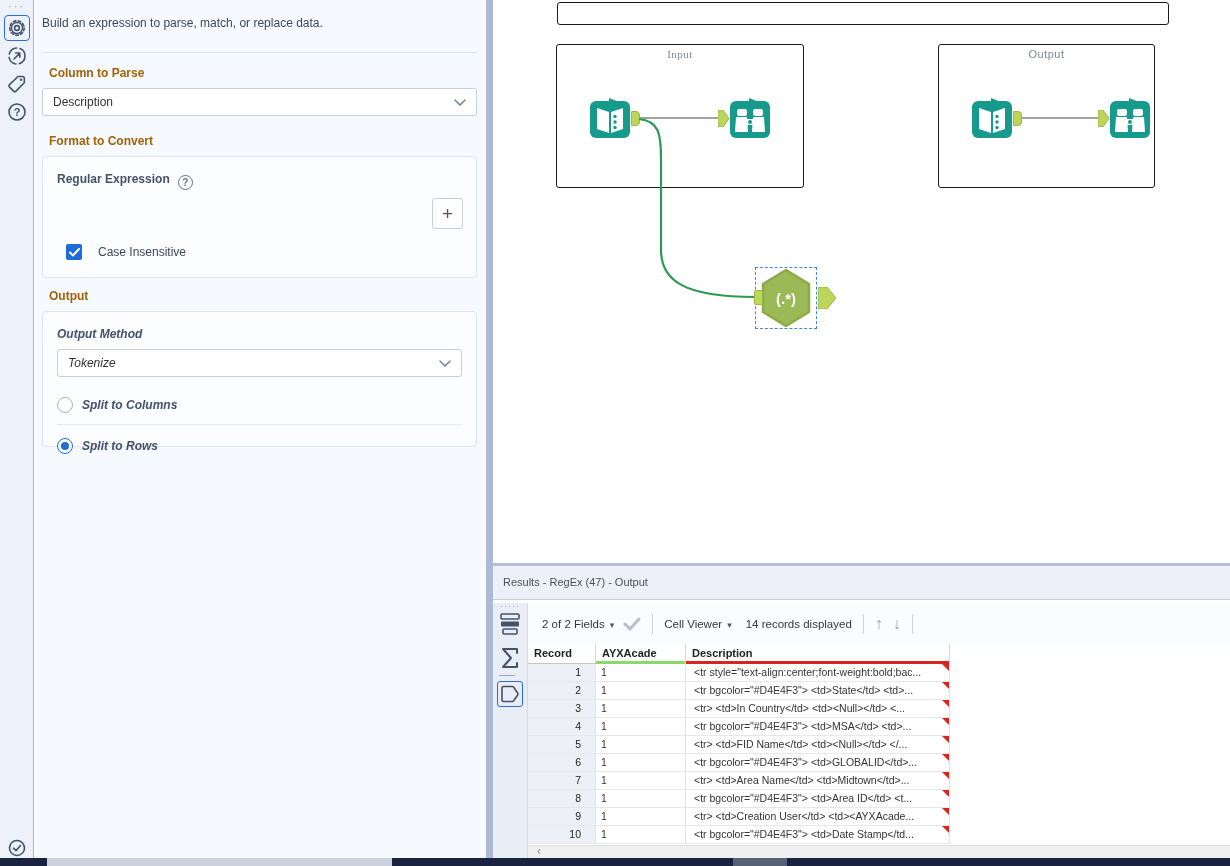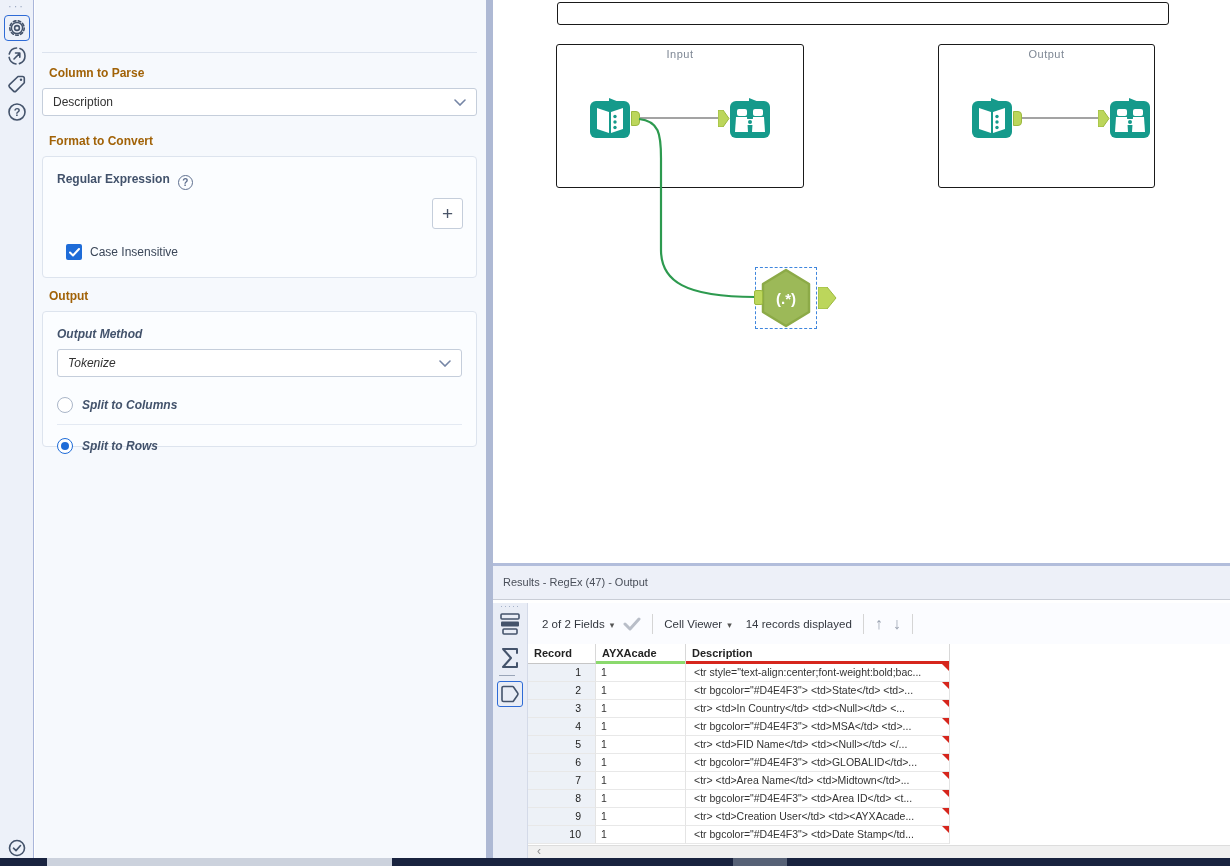--- a/index.html
+++ b/index.html
@@ -32,21 +32,21 @@
   .gb-label { position:absolute; left:14px; font-weight:bold; color:#42526b; }
   .help-circle { display:inline-flex; width:15px; height:15px; border:1.2px solid #5f708f;
     border-radius:50%; color:#5f708f; font-size:10px; font-weight:bold;
     align-items:center; justify-content:center; vertical-align:-3px; margin-left:8px; }
   .regex-input { position:absolute; left:14px; top:42px; right:56px; height:30px;
     border:1px solid #c5cedb; border-radius:3px; background:#fff; padding:0 8px;
     font-family:"Liberation Sans", sans-serif; font-size:11px; color:#333; }
   .plus-btn { position:absolute; right:13px; top:41px; width:31px; height:31px; background:#fff;
     border:1px solid #c5cedb; border-radius:3px; font-size:19px; color:#4a5568;
     display:flex; align-items:center; justify-content:center; cursor:pointer; font-weight:normal; }
-  .check-row { position:absolute; left:14px; top:87px; display:flex; align-items:center; gap:8px;padding-left:9px; }
+  .check-row { position:absolute; left:14px; top:87px; display:flex; align-items:center; gap:16px;padding-left:9px; }
   .checkbox { width:16px; height:16px; background:#1e6cd8; border-radius:2px;
     display:flex; align-items:center; justify-content:center; cursor:pointer; }
   .radio-row { position:absolute; left:14px; display:flex; align-items:center; gap:9px; cursor:pointer; }
   .radio { width:16px; height:16px; border-radius:50%; background:#fff; border:1px solid #aab6c8; }
   .radio.on { border:1.5px solid #1e6cd8; display:flex; align-items:center; justify-content:center; }
   .radio.on::after { content:""; width:8px; height:8px; border-radius:50%; background:#1e6cd8; }
   .radio-label { font-weight:bold; color:#42526b; }
   .gb-hr { position:absolute; left:14px; right:14px; border-top:1px solid #e4eaf3; }
 
   
@@ -141,20 +141,21 @@
     </div>
     <div class="strip-btn" style="top:835px;">
       <svg width="20" height="20" viewBox="0 0 20 20">
         <circle cx="10" cy="10" r="7.5" class="icon-stroke" fill="none"></circle>
         <path d="M6.5 10.2 L9 12.6 L13.5 7.5" class="icon-stroke" fill="none"></path>
       </svg>
     </div>
   </div>
 
   <div class="cfg-panel">
+    <div class="cfg-desc">Build an expression to parse, match, or replace data.</div>
     <div class="cfg-hr"></div>
 
     <div class="cfg-label" style="top:66px;">Column to Parse</div>
     <div class="selectbox" style="left:7px; right:9px; top:88px;">
       <span>Description</span>
       <svg class="chev" width="12" height="7" viewBox="0 0 12 7">
         <path d="M1 1 L6 6 L11 1" fill="none" stroke="#7585a5" stroke-width="1.6" stroke-linecap="round"></path>
       </svg>
     </div>
 
@@ -193,21 +194,21 @@
         <span class="radio-label">Split to Rows</span>
       </div>
     </div>
   </div>
 
   <div class="v-divider"></div>
 
   <div class="canvas">
     <div class="wf-container" style="left:64px; top:2px; width:612px; height:23px;"></div>
 
-    <div class="wf-container" style="left:63px; top:44px; width:248px; height:144px;">
+    <div class="wf-container" style="left:63px; top:44px; width:248px; height:144px;font-family:Liberation Serif, serif;">
       <div class="wf-label">Input</div>
       <div class="tool" style="left:32px; top:52px;">
         <svg width="42" height="42" viewBox="0 0 42 42">
           <rect x="1" y="4" width="40" height="37" rx="6" fill="#159a8b"></rect>
           <path d="M1 10 L12 4 L20 8 L20 1 L30 5 L30 8 Z" fill="#159a8b"></path>
           <path d="M8 11 L20 15 L20 36 L8 32 Z" fill="#fff"></path>
           <path d="M34 11 L22 15 L22 36 L34 32 Z" fill="#fff"></path>
           <circle cx="26" cy="19.5" r="1.7" fill="#159a8b"></circle>
           <circle cx="26" cy="25" r="1.7" fill="#159a8b"></circle>
           <circle cx="26" cy="30.5" r="1.7" fill="#159a8b"></circle>

